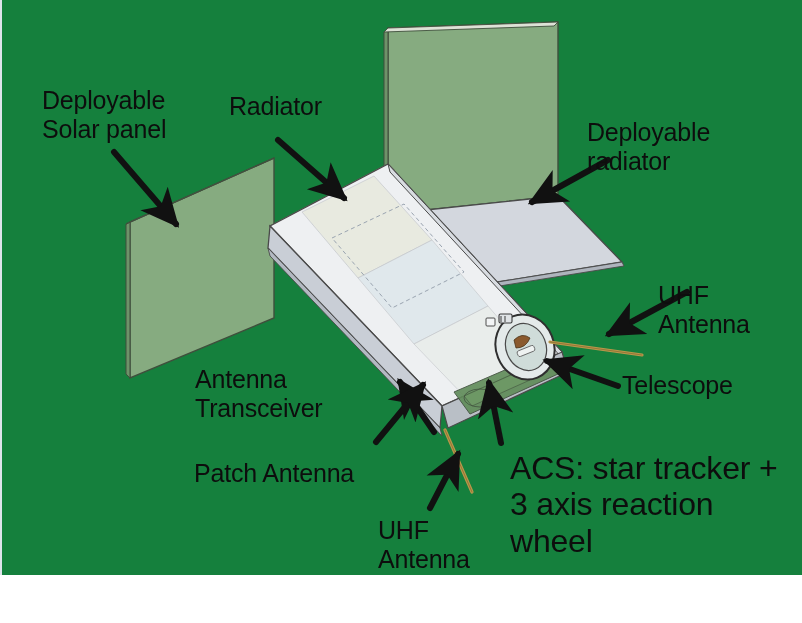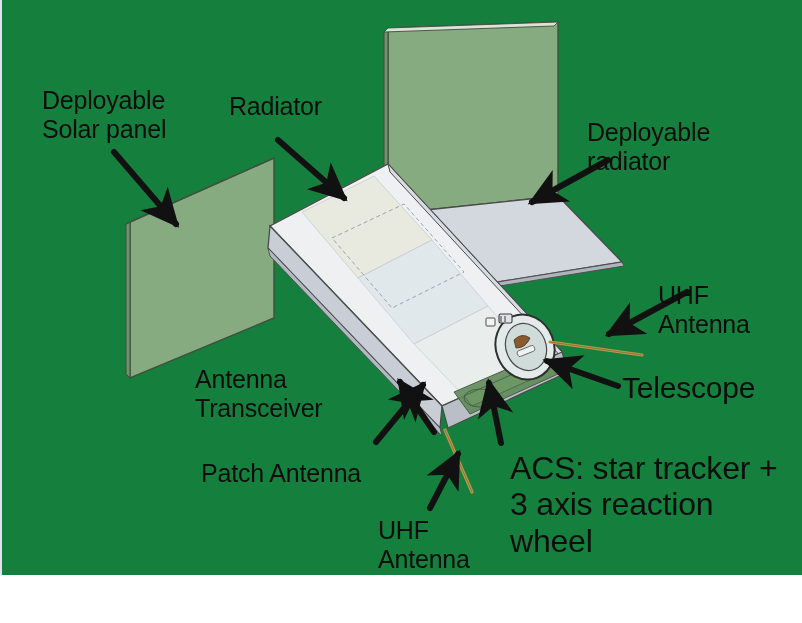--- a/index.html
+++ b/index.html
@@ -107,23 +107,23 @@
     </g>
   </svg>
 
   <div class="lbl" style="left:40px;top:86px;font-size:25px;">Deployable
 Solar panel</div>
   <div class="lbl" style="left:227px;top:92px;font-size:25px;">Radiator</div>
   <div class="lbl" style="left:585px;top:118px;font-size:25px;">Deployable
 radiator</div>
   <div class="lbl" style="left:656px;top:281px;font-size:25px;">UHF
 Antenna</div>
-  <div class="lbl" style="left:620px;top:371px;font-size:30px;">Telescope</div>
+  <div class="lbl" style="left:620px;top:371px;font-size:25px;">Telescope</div>
   <div class="lbl" style="left:193px;top:365px;font-size:25px;">Antenna
 Transceiver</div>
-  <div class="lbl" style="left:199px;top:459px;font-size:25px;">Patch Antenna</div>
+  <div class="lbl" style="left:192px;top:459px;font-size:25px;">Patch Antenna</div>
   <div class="lbl" style="left:508px;top:450px;font-size:32px;">ACS: star tracker +
 3 axis reaction
 wheel</div>
   <div class="lbl" style="left:376px;top:516px;font-size:25px;">UHF
 Antenna</div>
 
 </div>
 
 </body></html>

